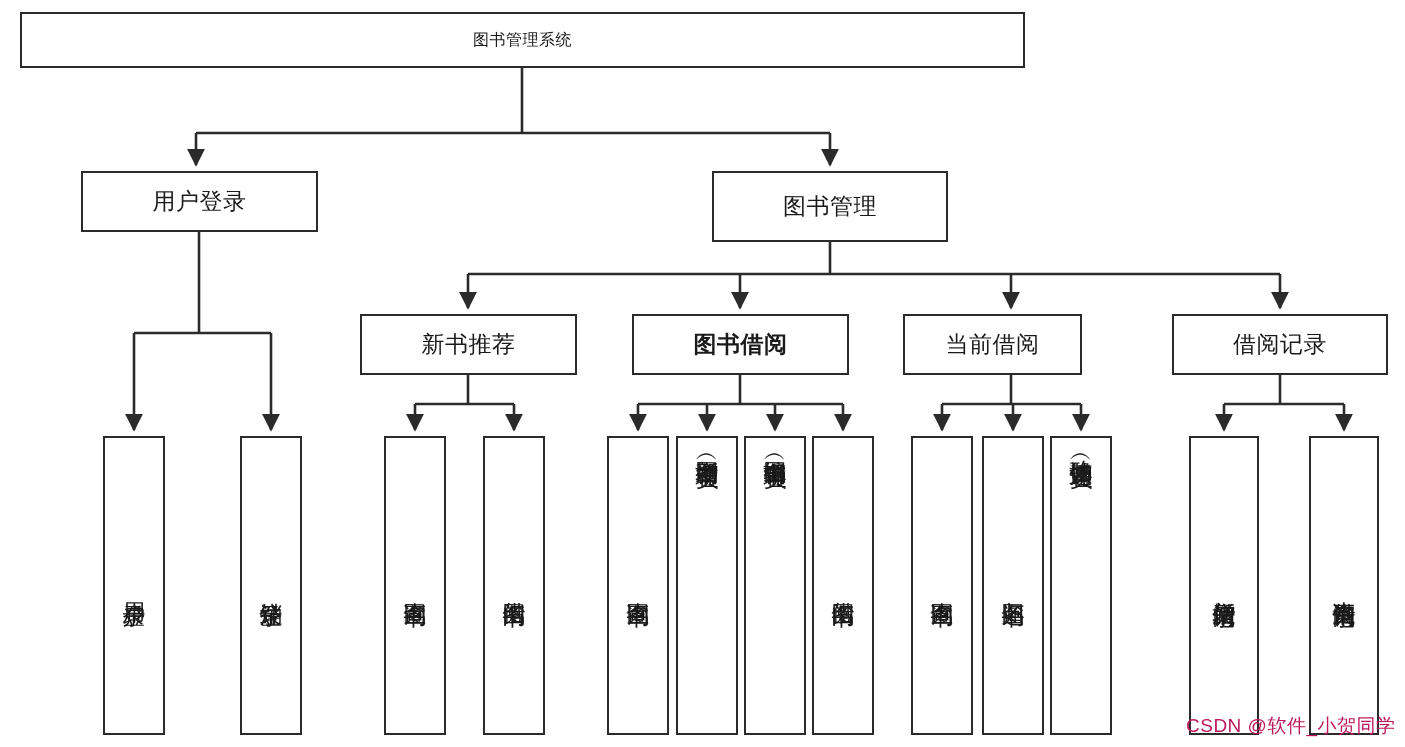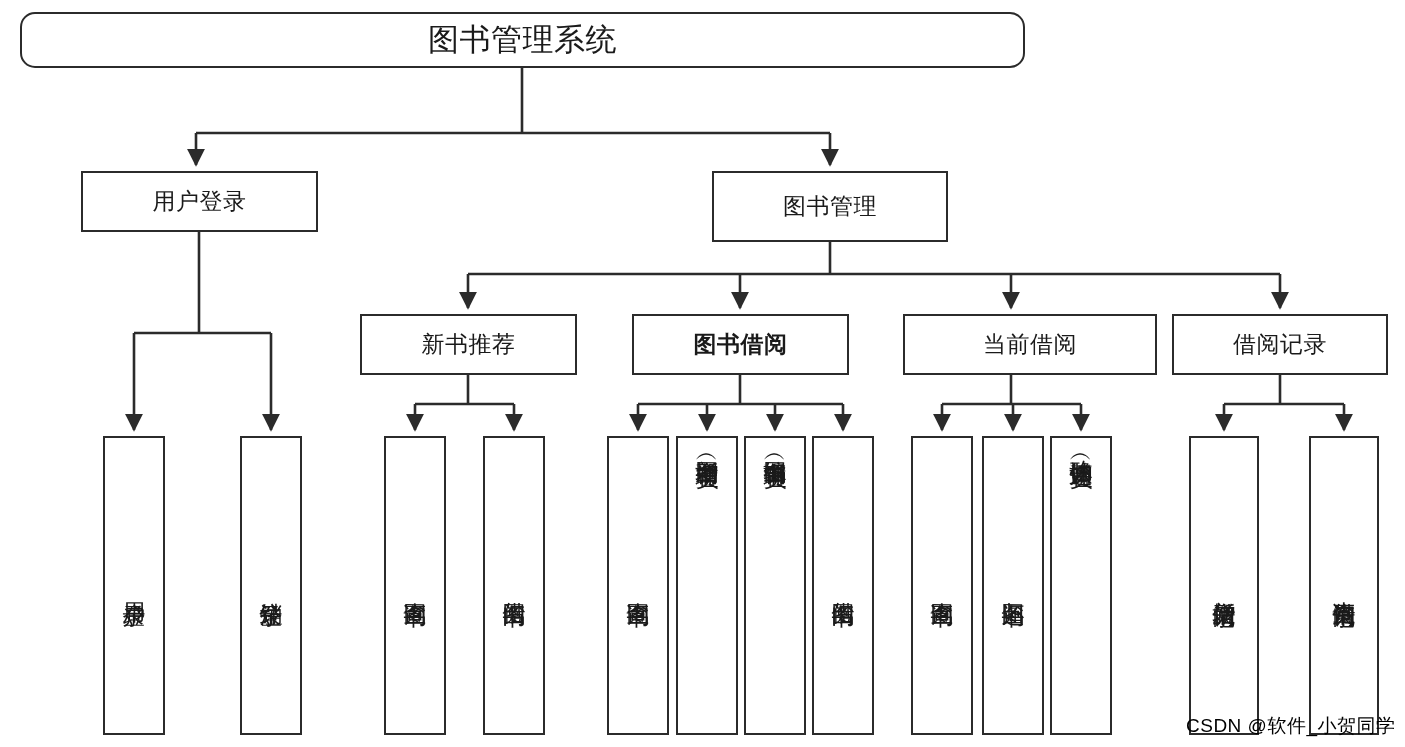--- a/index.html
+++ b/index.html
@@ -35,22 +35,21 @@
     align-items: center;
     justify-content: center;
     color: #1a1a1a;
   }
   .node.h {
     font-size: 23px;
     letter-spacing: 0.5px;
     line-height: 1.1;
   }
   .node.root {
-    font-size: 31px;
-    border-radius: 15px;
+    font-size: 16px;
   }
   
   .node.v {
     align-items: flex-start;
     justify-content: center;
     padding-top: 4px;
   }
   .node.v .vtext {
     writing-mode: vertical-rl;
     text-orientation: upright;
@@ -62,21 +61,21 @@
   }
   .node.v.centered {
     align-items: center;
     padding-top: 0;
   }
   .watermark {
     position: absolute;
     left: 1186px;
     top: 713px;
     font-size: 19px;
-    color: #000000;
+    color: #be185d;
     white-space: nowrap;
     letter-spacing: 0.5px;
   }
 </style>
 </head>
 <body>
 
 <div id="diagram">
 
   <svg id="edges" viewBox="0 0 1405 747" xmlns="http://www.w3.org/2000/svg">
@@ -139,21 +138,21 @@
   <div class="node h" style="left:712px; top:171px; width:236px; height:71px;">
     <span>图书管理</span>
   </div>
 
   <div class="node h" style="left:360px; top:314px; width:217px; height:61px;justify-content:center;">
     <span>新书推荐</span>
   </div>
   <div class="node h" style="left:632px; top:314px; width:217px; height:61px;font-weight:bold;">
     <span>图书借阅</span>
   </div>
-  <div class="node h" style="left:903px; top:314px; width:254px; height:61px;">
+  <div class="node h" style="left:903px; top:314px; width:179px; height:61px;">
     <span>当前借阅</span>
   </div>
   <div class="node h" style="left:1172px; top:314px; width:216px; height:61px;align-items:center;">
     <span>借阅记录</span>
   </div>
 
   <div class="node v centered" style="left:103px; top:436px; width:62px; height:299px;">
     <span class="vtext">用户登录</span>
   </div>
   <div class="node v centered" style="left:240px; top:436px; width:62px; height:299px;">

